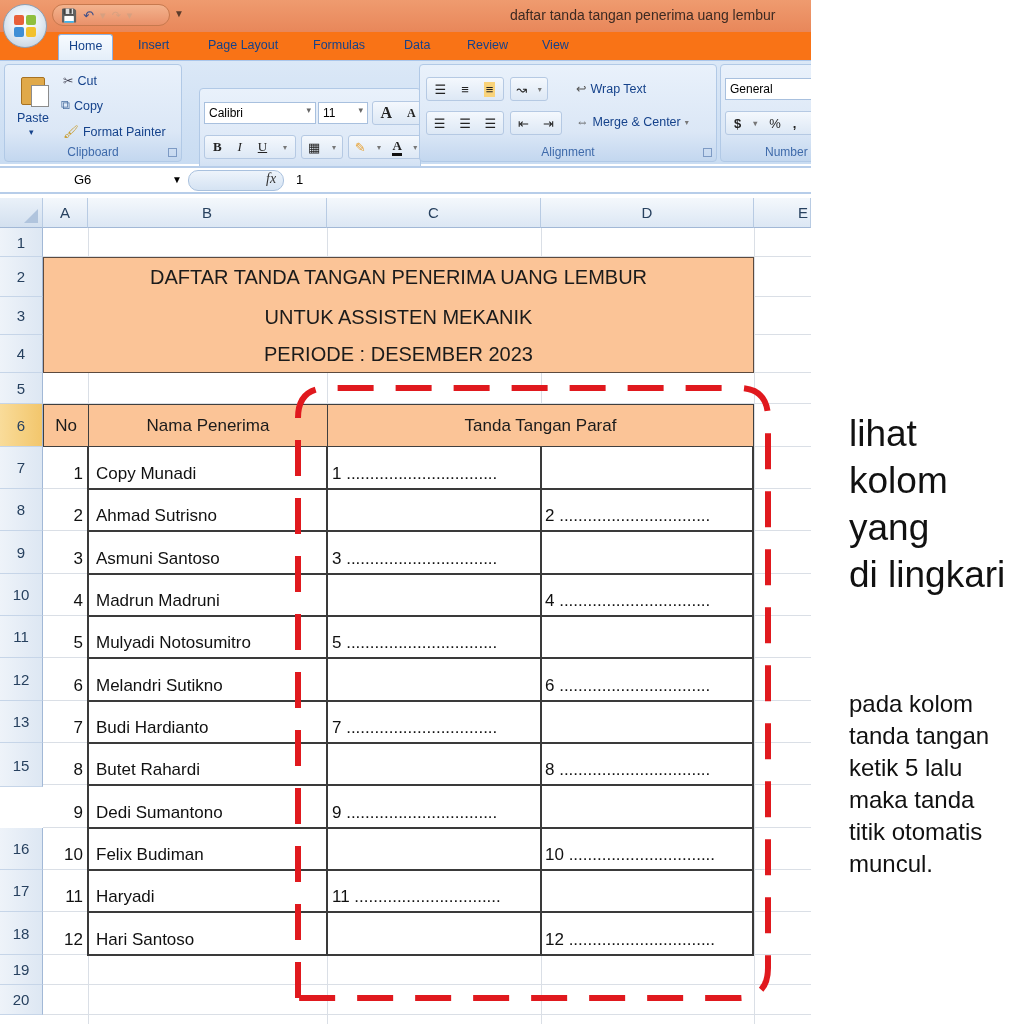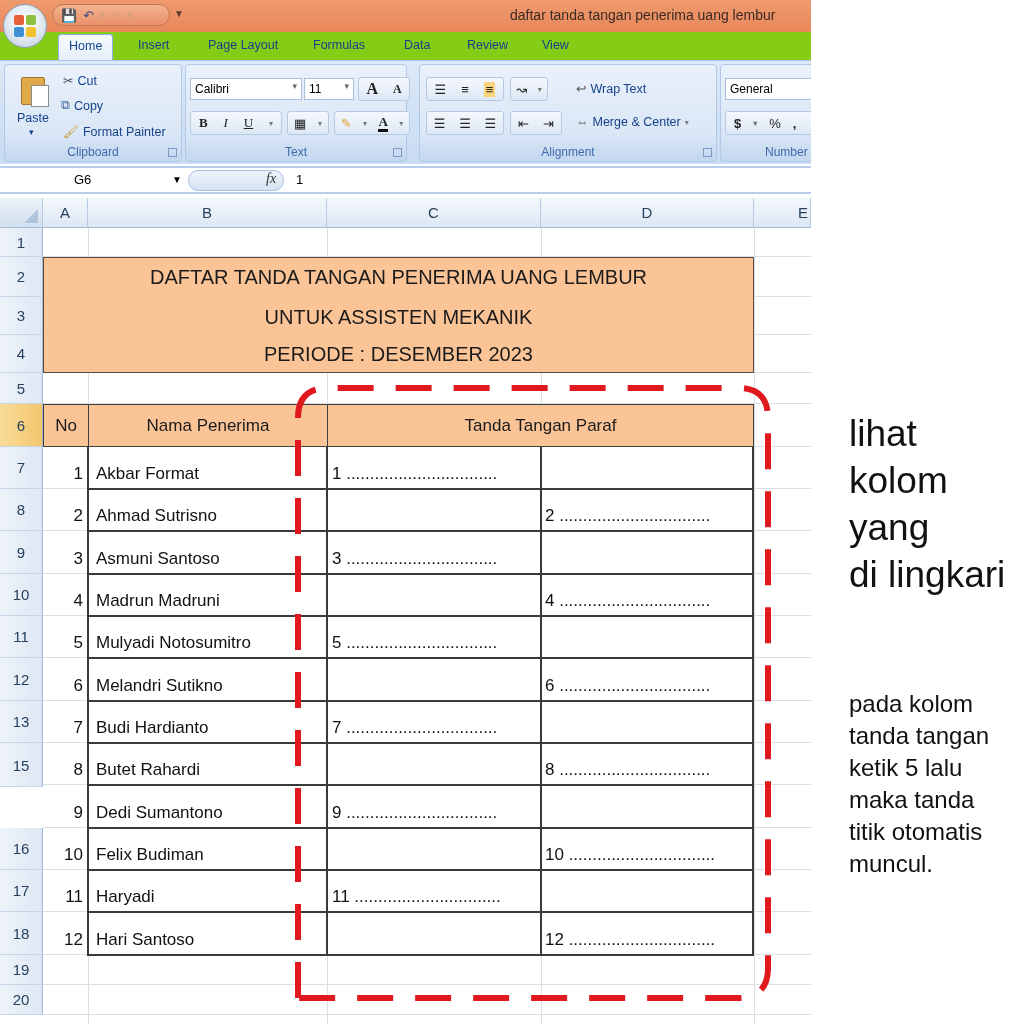--- a/index.html
+++ b/index.html
@@ -11,21 +11,21 @@
   .office-btn { position: absolute; left: 3px; top: 4px; width: 44px; height: 44px; border-radius: 50%; background: radial-gradient(circle at 50% 40%, #ffffff 0%, #e6eef6 45%, #b9c9d9 100%); border: 1px solid #8aa0b6; z-index: 5; display:flex; align-items:center; justify-content:center; }
   .office-logo { width: 22px; height: 22px; position: relative; }
   .office-logo span { position: absolute; width: 10px; height: 10px; border-radius: 2px; }
   .qat { position: absolute; left: 52px; top: 4px; height: 22px; width: 118px; border-radius: 11px; border: 1px solid #c7794e; background: linear-gradient(#f3b38e, #e9916a); display:flex; align-items:center; padding-left: 8px; gap: 6px; }
   .qat-icon { font-size: 13px; color: #3f4f89; }
   .qat-dim { color: #d6a080; font-size: 11px; }
   .qat-more { position: absolute; left: 174px; top: 8px; font-size: 10px; color: #5b3b2b; }
   .window-title { position: absolute; left: 510px; top: 7px; font-size: 14px; color: #3d2a22; white-space: nowrap; }
 
   
-  .tabs { position: absolute; left: 0; top: 32px; width: 811px; height: 28px; background: #84cc16; }
+  .tabs { position: absolute; left: 0; top: 32px; width: 811px; height: 28px; background: #f97316; }
   .tab { position: absolute; top: 6px; font-size: 12.5px; color: #15428b; }
   .tab.active { top: 2px; height: 26px; padding: 4px 10px 0 10px; background: linear-gradient(#f7fbff, #e4eef9); border: 1px solid #8db2e3; border-bottom: none; border-radius: 3px 3px 0 0; color: #15428b; }
 
   
   .ribbon { position: absolute; left: 0; top: 60px; width: 811px; height: 104px; background: linear-gradient(#dbe8f7, #c9dcf2); border-top: 1px solid #aac6ea; }
   .group { position: absolute; top: 3px; height: 98px; border: 1px solid #b1c9e6; border-radius: 4px; background: linear-gradient(#e9f1fb 0%, #dbe7f6 70%, #c3d7ef 100%); }
   .group-label { position: absolute; bottom: 2px; left: 0; right: 0; text-align: center; font-size: 12px; color: #3e6aaa; }
   .launcher { position: absolute; bottom: 4px; right: 4px; width: 9px; height: 9px; border: 1px solid #7d9ac4; font-size: 6px; }
   .rbtn { position: absolute; font-size: 12.5px; color: #15428b; display: flex; align-items: center; gap: 4px; white-space: nowrap; }
   .combo { position: absolute; height: 22px; background: #fff; border: 1px solid #a8c0de; font-size: 12px; color: #000; padding: 3px 4px; }
@@ -120,21 +120,21 @@
           <span>Copy</span>
         </span>
       <span class="rbtn" style="left:58px;top:59px;">
           <span style="color:#c89b2c;">🖌</span>
           <span>Format Painter</span>
         </span>
       <span class="group-label">Clipboard</span>
       <span class="launcher"></span>
     </div>
 
-    <div class="group" style="left:185px;width:222px;">
+    <div class="group" style="left:199px;width:222px;margin-top:24px;">
       <div class="combo" style="left:4px;top:13px;width:112px;"><span>Calibri</span><span class="arrow">▾</span></div>
       <div class="combo" style="left:118px;top:13px;width:50px;"><span>11</span><span class="arrow">▾</span></div>
       <div class="smallbtn" style="left:172px;top:12px;width:52px;font-family:'Liberation Serif',serif;font-weight:bold;">
         <span style="font-size:16px;">A</span>
         <span style="font-size:12px;">A</span>
       </div>
       <div class="smallbtn" style="left:4px;top:46px;width:92px;font-family:'Liberation Serif',serif;">
         <span style="font-weight:bold;">B</span>
         <span style="font-style:italic;">I</span>
         <span style="text-decoration:underline;">U</span>
@@ -267,21 +267,21 @@
     <div class="title-line" style="top:48px;">UNTUK ASSISTEN MEKANIK</div>
     <div class="title-line" style="top:85px;">PERIODE : DESEMBER 2023</div>
   </div>
 
   <div class="hdr-cell" style="left:43px;top:404px;width:46px;height:43px;">No</div>
   <div class="hdr-cell" style="left:88px;top:404px;width:240px;height:43px;">Nama Penerima</div>
   <div class="hdr-cell" style="left:327px;top:404px;width:427px;height:43px;">Tanda Tangan Paraf</div>
 
   <div id="table-body">
       <div class="cell" style="left: 47px; top: 447px; width: 36px; height: 42px; line-height: 54px; text-align: right;">1</div>
-      <div class="cell" style="left: 96px; top: 447px; width: 228px; height: 42px; line-height: 54px;">Akbar Format</div>
+      <div class="cell" style="left: 96px; top: 447px; width: 228px; height: 42px; line-height: 54px;">Copy Munadi</div>
       <div class="cell" style="left: 332px; top: 447px; width: 206px; height: 42px; line-height: 54px;">1 ................................</div>
       <div class="cell" style="left: 545px; top: 447px; width: 206px; height: 42px; line-height: 54px;"></div>
       <div class="tbl-line-h" style="left: 88px; width: 666px; top: 488px;"></div>
       <div class="cell" style="left: 47px; top: 489px; width: 36px; height: 42px; line-height: 54px; text-align: right;">2</div>
       <div class="cell" style="left: 96px; top: 489px; width: 228px; height: 42px; line-height: 54px;">Ahmad Sutrisno</div>
       <div class="cell" style="left: 332px; top: 489px; width: 206px; height: 42px; line-height: 54px;"></div>
       <div class="cell" style="left: 545px; top: 489px; width: 206px; height: 42px; line-height: 54px;">2 ................................</div>
       <div class="tbl-line-h" style="left: 88px; width: 666px; top: 530px;"></div>
       <div class="cell" style="left: 47px; top: 531px; width: 36px; height: 43px; line-height: 55px; text-align: right;">3</div>
       <div class="cell" style="left: 96px; top: 531px; width: 228px; height: 43px; line-height: 55px;">Asmuni Santoso</div>

